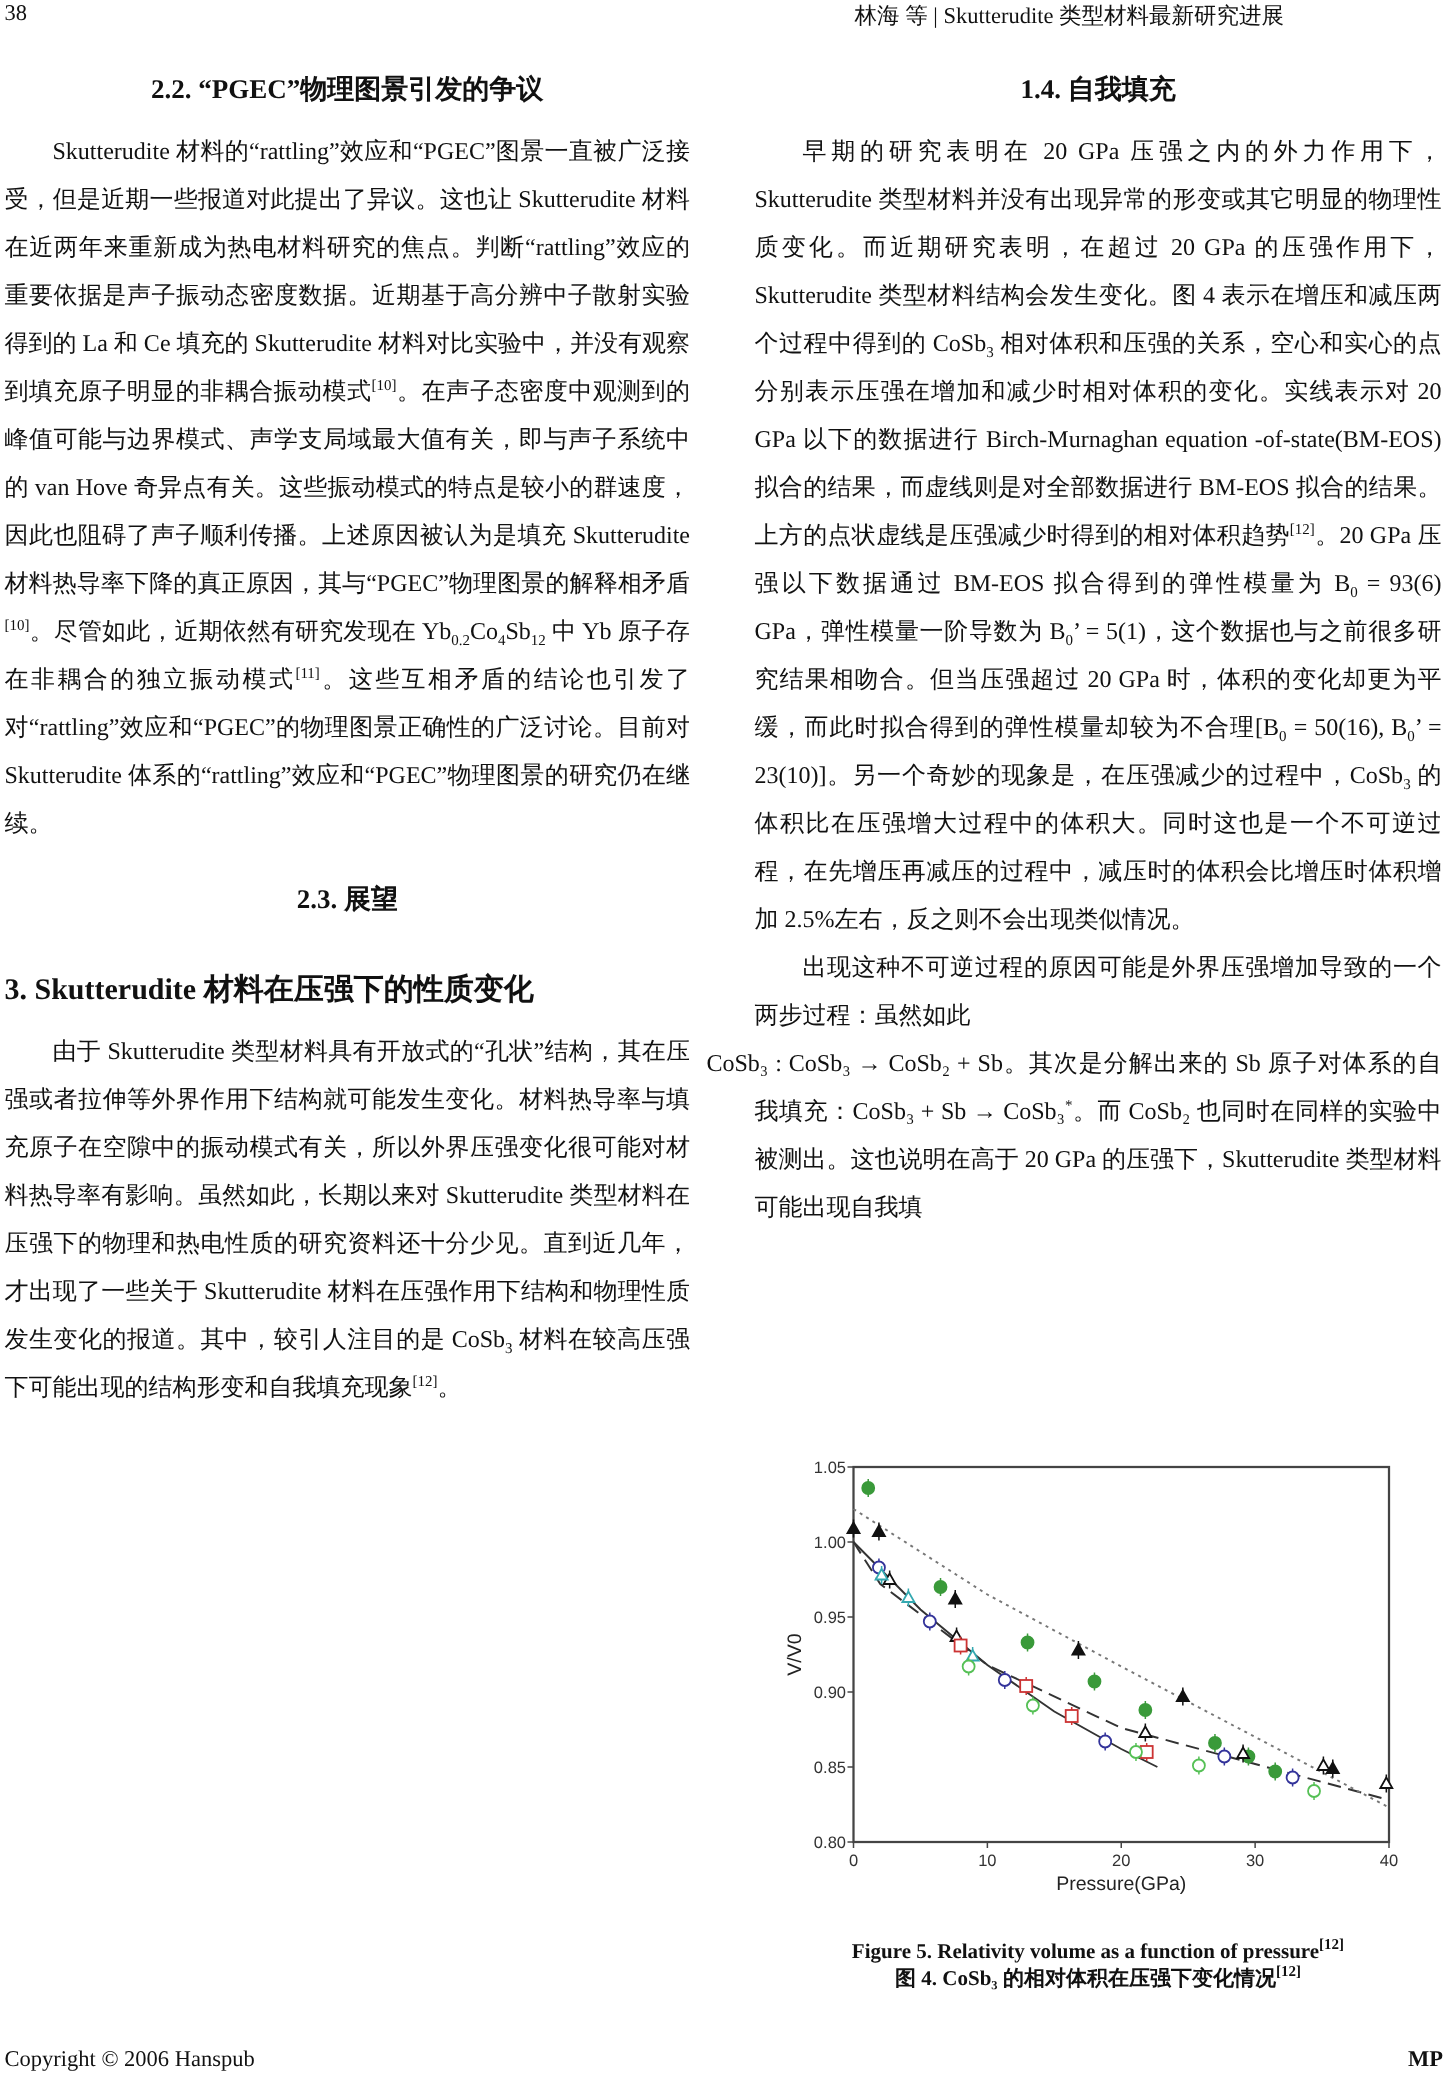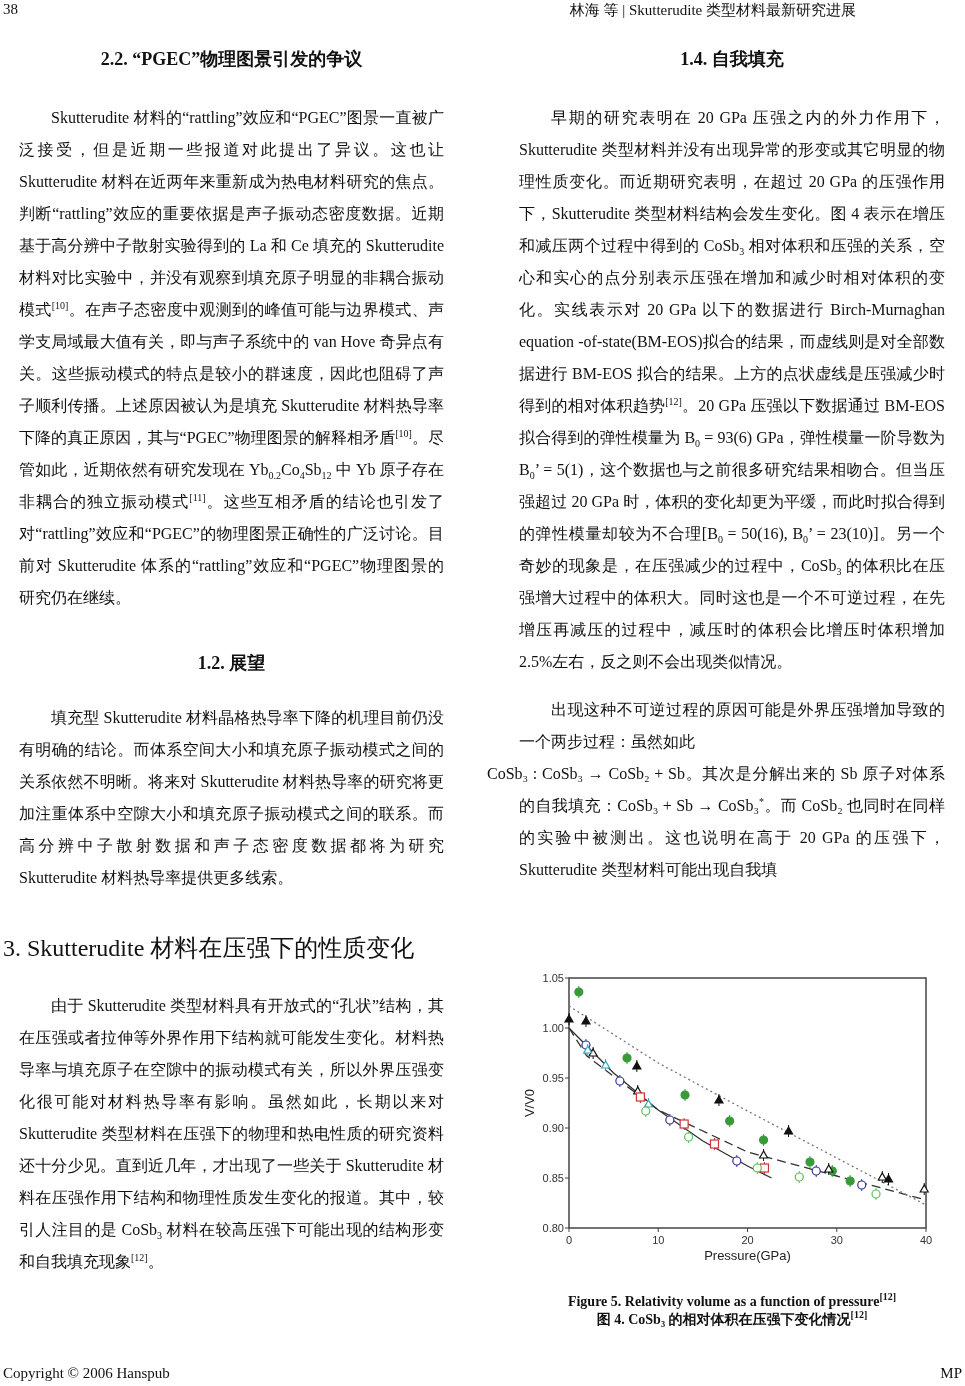--- a/index.html
+++ b/index.html
@@ -5,44 +5,43 @@
   html, body { margin:0; padding:0; background:#fff; }
   body { width:965px; height:1386px; position:relative; overflow:hidden;
          font-family:"Liberation Serif","DejaVu Serif",serif; color:#111; }
   .hdr { position:absolute; top:0; left:0; width:965px; height:24px; font-size:15px;padding-left:12px; }
   .hdr .pg { position:absolute; left:3px; top:1px; }
   .hdr .ttl { position:absolute; left:0; width:856px; text-align:right; top:1px; }
   .col { position:absolute; top:44px; }
   .colL { left:3px; width:457px; }
   .colR { left:503px; width:458px; }
   h2 { font-family:"Liberation Serif","DejaVu Serif",serif; font-weight:bold; margin:0; font-size:18px; line-height:30px;text-align:center; }
-  h1 { font-weight:normal; margin:0; font-size:24px; line-height:32px; }
-  p { margin:16px; font-size:16px; line-height:32px; text-align:justify; text-indent:2em; }
+  h1 { font-weight:bold; margin:0; font-size:20px; line-height:32px; }
+  p { margin:0; font-size:16px; line-height:32px; text-align:justify; text-indent:2em; }
   .sec-gap { height:18px; }
   sub, sup { font-size:10px; line-height:0; }
   .fig { position:absolute; left:520px; top:965px; width:430px; height:310px; }
   .cap { position:absolute; left:503px; width:458px; text-align:center; font-weight:bold; font-size:14px; line-height:18px; }
   .foot { position:absolute; top:1365px; font-size:15px; }
 </style>
 </head>
 <body>
 
 <div class="hdr">
   <span class="pg">38</span>
   <span class="ttl">林海  等 | Skutterudite 类型材料最新研究进展</span>
 </div>
 
 <div class="col colL">
   <h2>2.2.  “PGEC”物理图景引发的争议</h2>
   <div style="height:12px"></div>
   <p><span>Skutterudite 材料的“rattling”效应和“PGEC”图景一直被广泛接受，但是近期一些报道对此提出了异议。这也让 Skutterudite 材料在近两年来重新成为热电材料研究的焦点。判断“rattling”效应的重要依据是声子振动态密度数据。近期基于高分辨中子散射实验得到的 La 和 Ce 填充的 Skutterudite 材料对比实验中，并没有观察到填充原子明显的非耦合振动模式</span><sup>[10]</sup><span>。在声子态密度中观测到的峰值可能与边界模式、声学支局域最大值有关，即与声子系统中的 van Hove 奇异点有关。这些振动模式的特点是较小的群速度，因此也阻碍了声子顺利传播。上述原因被认为是填充 Skutterudite 材料热导率下降的真正原因，其与“PGEC”物理图景的解释相矛盾</span><sup>[10]</sup><span>。尽管如此，近期依然有研究发现在 Yb</span><sub>0.2</sub><span>Co</span><sub>4</sub><span>Sb</span><sub>12</sub><span> 中 Yb 原子存在非耦合的独立振动模式</span><sup>[11]</sup><span>。这些互相矛盾的结论也引发了对“rattling”效应和“PGEC”的物理图景正确性的广泛讨论。目前对 Skutterudite 体系的“rattling”效应和“PGEC”物理图景的研究仍在继续。</span></p>
   <div class="sec-gap"></div>
-  <h2>1.2.  展望</h2>
+  <h2>2.3.  展望</h2>
   <div style="height:8px"></div>
-  <p>填充型 Skutterudite 材料晶格热导率下降的机理目前仍没有明确的结论。而体系空间大小和填充原子振动模式之间的关系依然不明晰。将来对 Skutterudite 材料热导率的研究将更加注重体系中空隙大小和填充原子振动模式之间的联系。而高分辨中子散射数据和声子态密度数据都将为研究 Skutterudite 材料热导率提供更多线索。</p>
   <div style="height:22px"></div>
   <h1>3. Skutterudite 材料在压强下的性质变化</h1>
   <div style="height:10px"></div>
   <p><span>由于 Skutterudite 类型材料具有开放式的“孔状”结构，其在压强或者拉伸等外界作用下结构就可能发生变化。材料热导率与填充原子在空隙中的振动模式有关，所以外界压强变化很可能对材料热导率有影响。虽然如此，长期以来对 Skutterudite 类型材料在压强下的物理和热电性质的研究资料还十分少见。直到近几年，才出现了一些关于 Skutterudite 材料在压强作用下结构和物理性质发生变化的报道。其中，较引人注目的是 CoSb</span><sub>3</sub><span> 材料在较高压强下可能出现的结构形变和自我填充现象</span><sup>[12]</sup><span>。</span></p>
 </div>
 
 <div class="col colR">
   <h2>1.4.  自我填充</h2>
   <div style="height:12px"></div>
   <p><span>早期的研究表明在 20 GPa 压强之内的外力作用下，Skutterudite 类型材料并没有出现异常的形变或其它明显的物理性质变化。而近期研究表明，在超过 20 GPa 的压强作用下，Skutterudite 类型材料结构会发生变化。图 4 表示在增压和减压两个过程中得到的 CoSb</span><sub>3</sub><span> 相对体积和压强的关系，空心和实心的点分别表示压强在增加和减少时相对体积的变化。实线表示对 20 GPa 以下的数据进行 Birch-Murnaghan equation -of-state(BM-EOS)拟合的结果，而虚线则是对全部数据进行 BM-EOS 拟合的结果。上方的点状虚线是压强减少时得到的相对体积趋势</span><sup>[12]</sup><span>。20 GPa 压强以下数据通过 BM-EOS 拟合得到的弹性模量为 B</span><sub>0</sub><span> = 93(6) GPa，弹性模量一阶导数为 B</span><sub>0</sub><span>’ = 5(1)，这个数据也与之前很多研究结果相吻合。但当压强超过 20 GPa 时，体积的变化却更为平缓，而此时拟合得到的弹性模量却较为不合理[B</span><sub>0</sub><span> = 50(16), B</span><sub>0</sub><span>’ = 23(10)]。另一个奇妙的现象是，在压强减少的过程中，CoSb</span><sub>3</sub><span> 的体积比在压强增大过程中的体积大。同时这也是一个不可逆过程，在先增压再减压的过程中，减压时的体积会比增压时体积增加 2.5%左右，反之则不会出现类似情况。</span></p>
@@ -155,13 +154,13 @@
       <circle cx="279.265" cy="212.00000000000006" r="4" fill="#fff" stroke="#55c055" stroke-width="1.2"></circle>
       <line x1="356.02" x2="356.02" y1="223.00000000000009" y2="235.00000000000009" stroke="#55c055" stroke-width="1"></line>
       <circle cx="356.02" cy="229.00000000000009" r="4" fill="#fff" stroke="#55c055" stroke-width="1.2"></circle>
     </svg>
 </div>
 
 <div class="cap" style="top:1293px"><span>Figure 5. Relativity volume as a function of pressure</span><sup>[12]</sup></div>
 <div class="cap" style="top:1311px"><span>图 4. CoSb₃ 的相对体积在压强下变化情况</span><sup>[12]</sup></div>
 
 <div class="foot" style="left:3px">Copyright © 2006 Hanspub</div>
-<div class="foot" style="right:3px;font-weight:normal">MP</div>
+<div class="foot" style="right:3px;font-weight:bold">MP</div>
 
 </body></html>

